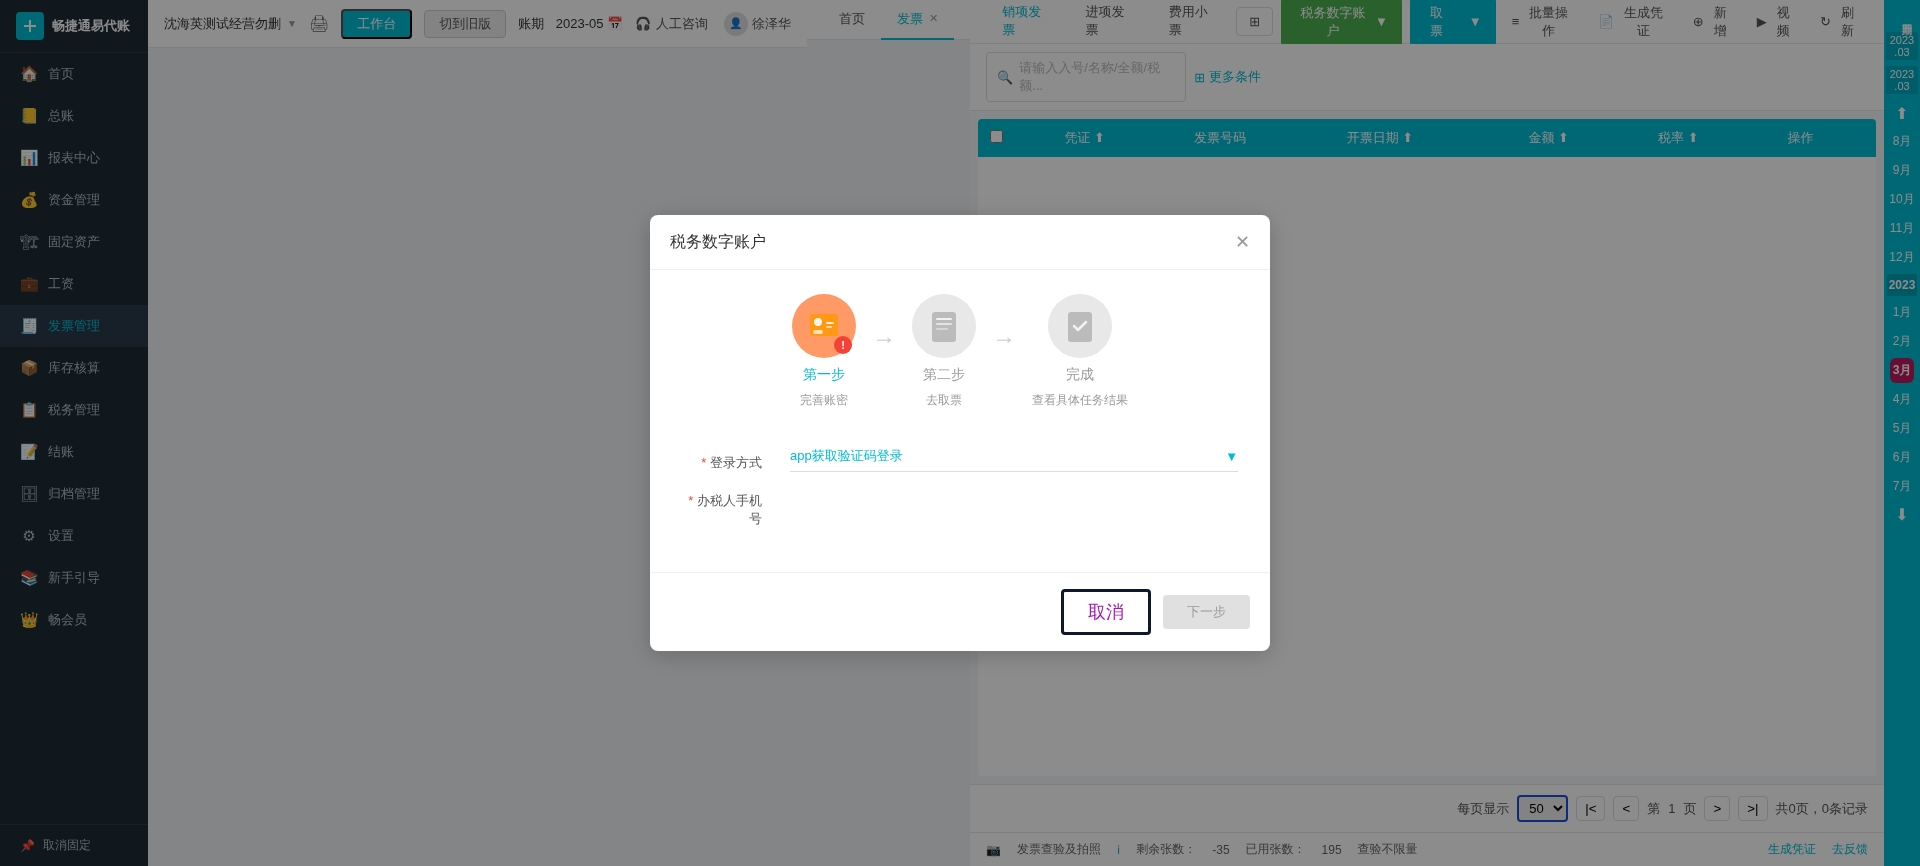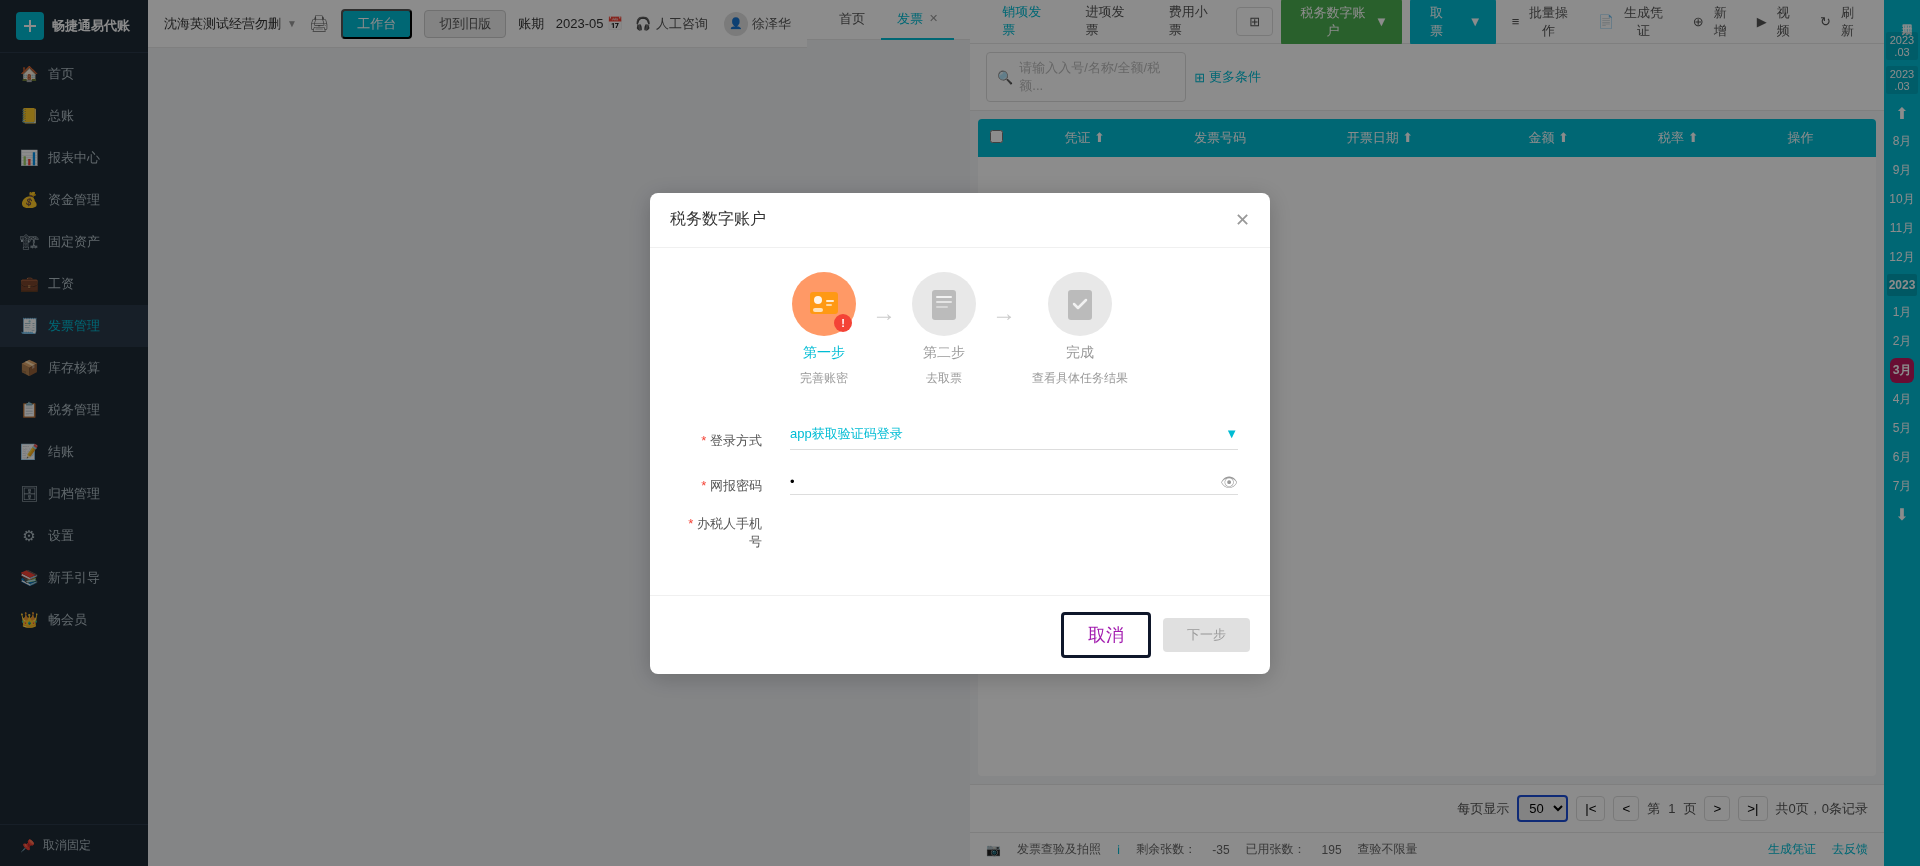--- a/index.html
+++ b/index.html
@@ -456,30 +456,20 @@
         <div class="form-label">
           <span class="required">*</span>
           <span>登录方式</span>
         </div>
         <div class="form-select">
           <span class="form-select-val">app获取验证码登录</span>
           <span style="color:#00bcd4;">▼</span>
         </div>
       </div>
 
-      <div class="form-row">
-        <div class="form-label">
-          <span class="required">*</span>
-          <span>网报密码</span>
-        </div>
-        <div class="form-input-wrap">
-          <input type="password" value="a" style="flex: 1 1 0%; border: none; outline: none; font-size: 13px; background: transparent;">
-          <span class="eye-icon">👁</span>
-        </div>
-      </div>
 
       <div class="form-row">
         <div class="form-label">
           <span class="required">*</span>
           <span>办税人手机号</span>
         </div>
       </div>
     </div>
 
     <div class="modal-footer">

